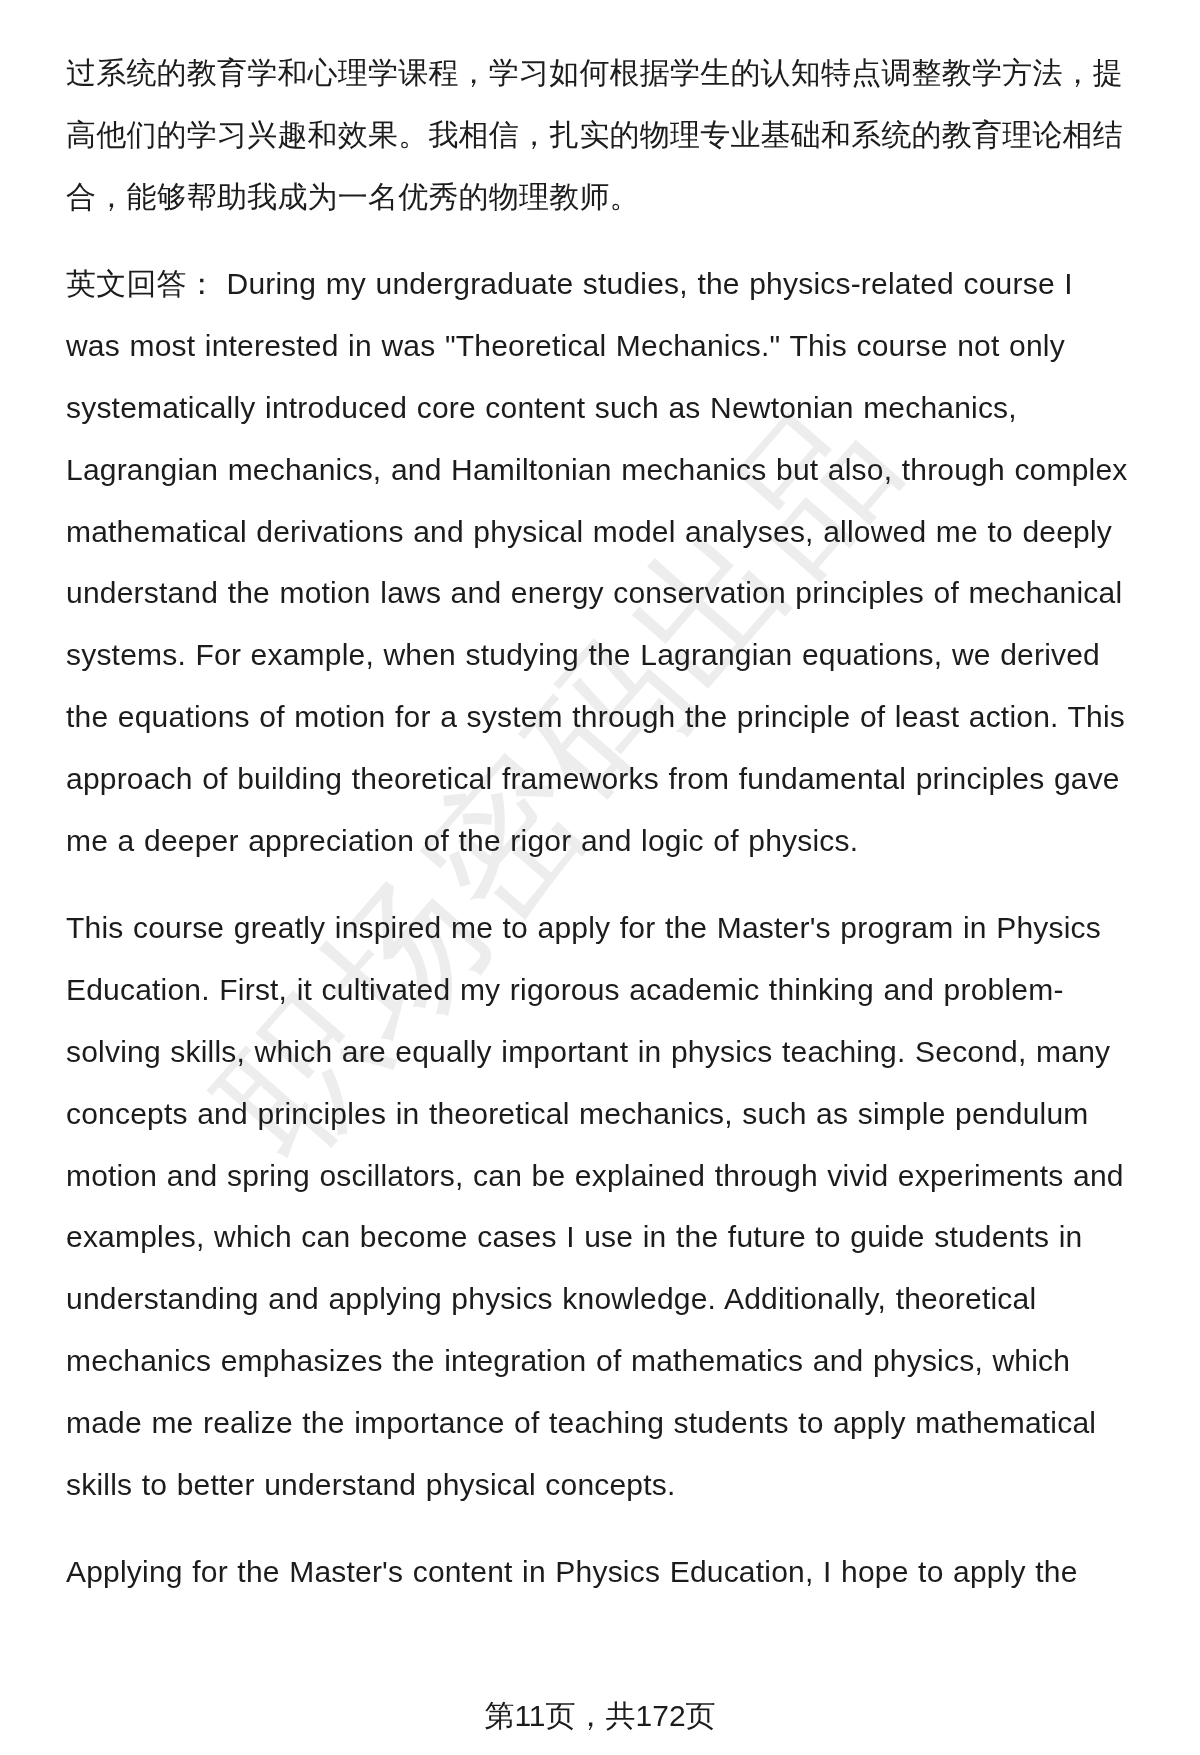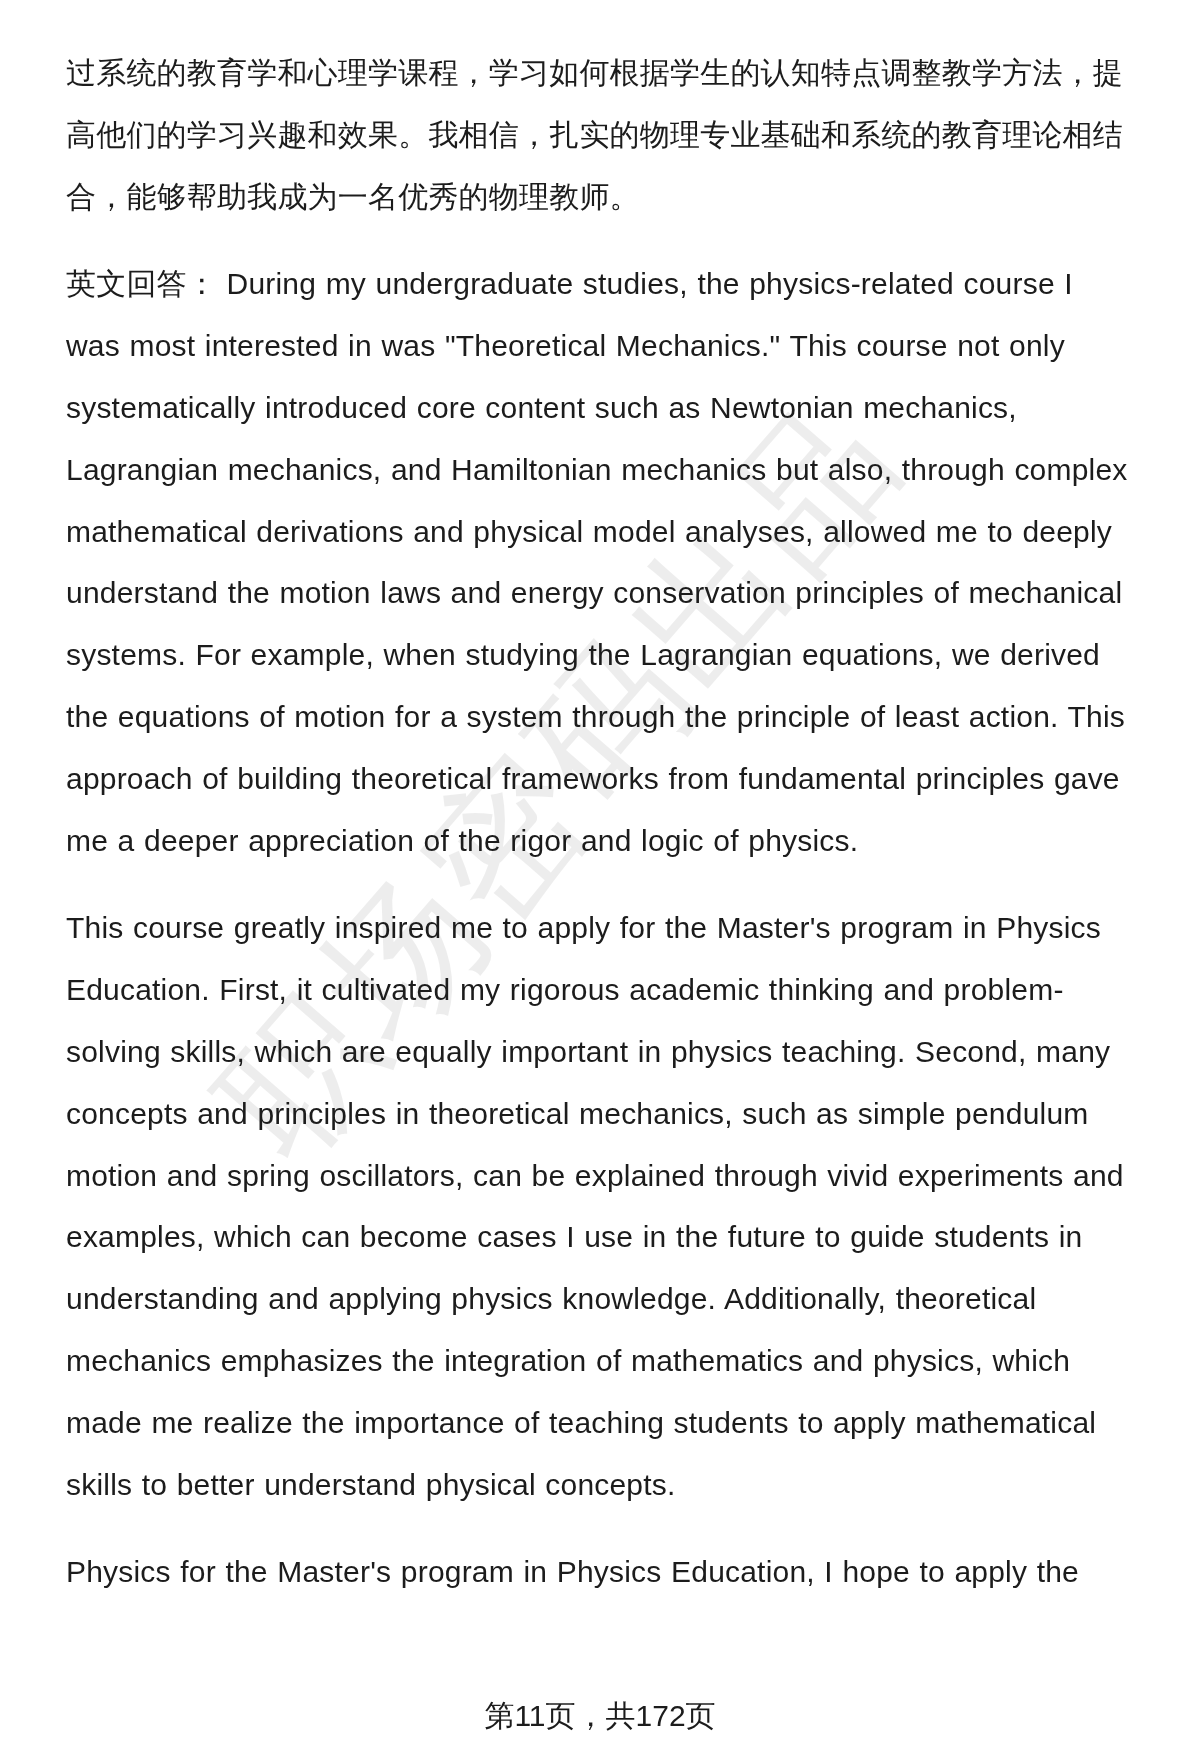--- a/index.html
+++ b/index.html
@@ -67,18 +67,18 @@
 
   <div class="watermark">职场密码出品</div>
 
   <div class="content">
     <p class="para">过系统的教育学和心理学课程，学习如何根据学生的认知特点调整教学方法，提高他们的学习兴趣和效果。我相信，扎实的物理专业基础和系统的教育理论相结合，能够帮助我成为一名优秀的物理教师。</p>
 
     <p class="para">英文回答： During my undergraduate studies, the physics-related course I was most interested in was "Theoretical Mechanics." This course not only systematically introduced core content such as Newtonian mechanics, Lagrangian mechanics, and Hamiltonian mechanics but also, through complex mathematical derivations and physical model analyses, allowed me to deeply understand the motion laws and energy conservation principles of mechanical systems. For example, when studying the Lagrangian equations, we derived the equations of motion for a system through the principle of least action. This approach of building theoretical frameworks from fundamental principles gave me a deeper appreciation of the rigor and logic of physics.</p>
 
     <p class="para">This course greatly inspired me to apply for the Master's program in Physics Education. First, it cultivated my rigorous academic thinking and problem-solving skills, which are equally important in physics teaching. Second, many concepts and principles in theoretical mechanics, such as simple pendulum motion and spring oscillators, can be explained through vivid experiments and examples, which can become cases I use in the future to guide students in understanding and applying physics knowledge. Additionally, theoretical mechanics emphasizes the integration of mathematics and physics, which made me realize the importance of teaching students to apply mathematical skills to better understand physical concepts.</p>
 
-    <p class="para">Physics for the Master's program in Physics Education, I hope to apply the</p>
+    <p class="para">Applying for the Master's content in Physics Education, I hope to apply the</p>
   </div>
 
   <div class="footer">第11页，共172页</div>
 
 </div>
 
 </body></html>

